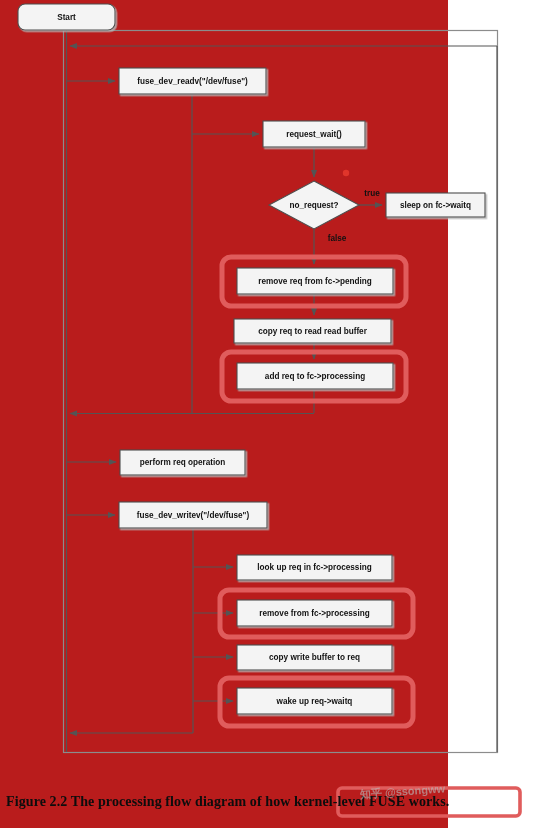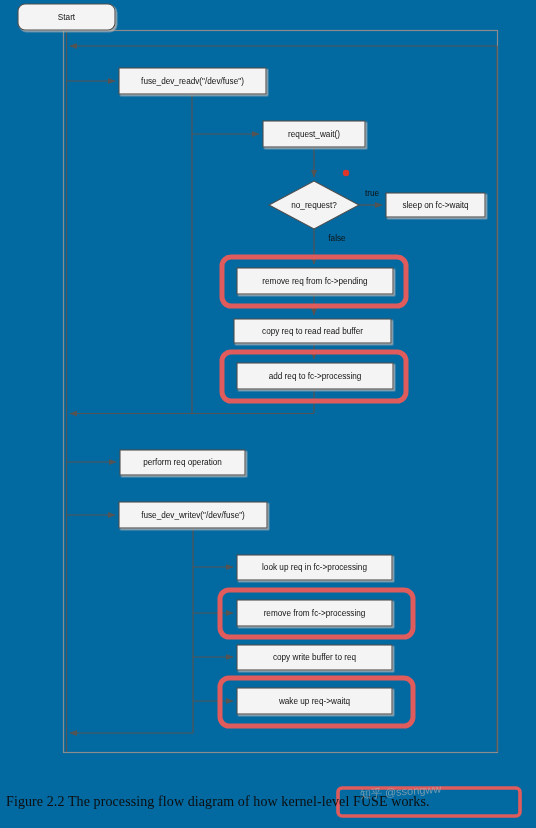--- a/index.html
+++ b/index.html
@@ -1,17 +1,17 @@
 <!DOCTYPE html>
 <html><head>
 <meta charset="utf-8">
 <style>
   html,body{margin:0;padding:0;background:#ffffff;}
   body{width:536px;height:828px;font-family:"Liberation Sans",sans-serif;overflow:hidden;position:relative;}
-  #stage{position:relative;width:536px;height:828px;background:#0369a1;}
+  #stage{position:relative;width:448px;height:828px;background:#b91c1c;font-weight:bold;}
   svg#diagram{position:absolute;left:0;top:0;width:536px;height:828px;}
   .nodelabel{font-family:"Liberation Sans",sans-serif;font-size:8.2px;fill:#111111;
              text-anchor:middle;dominant-baseline:middle;}
   .edgelabel{font-family:"Liberation Sans",sans-serif;font-size:8.2px;fill:#111111;
              text-anchor:middle;dominant-baseline:middle;}
   .caption{position:absolute;left:6px;top:794px;width:524px;
            font-family:"Liberation Serif",serif;font-size:14px;color:#0d0d0d;
            white-space:nowrap;letter-spacing:.1px;}
   .wm{position:absolute;left:360px;top:782px;width:150px;height:22px;
       font-family:"Liberation Sans",sans-serif;font-size:11px;color:#b9b9b9;

